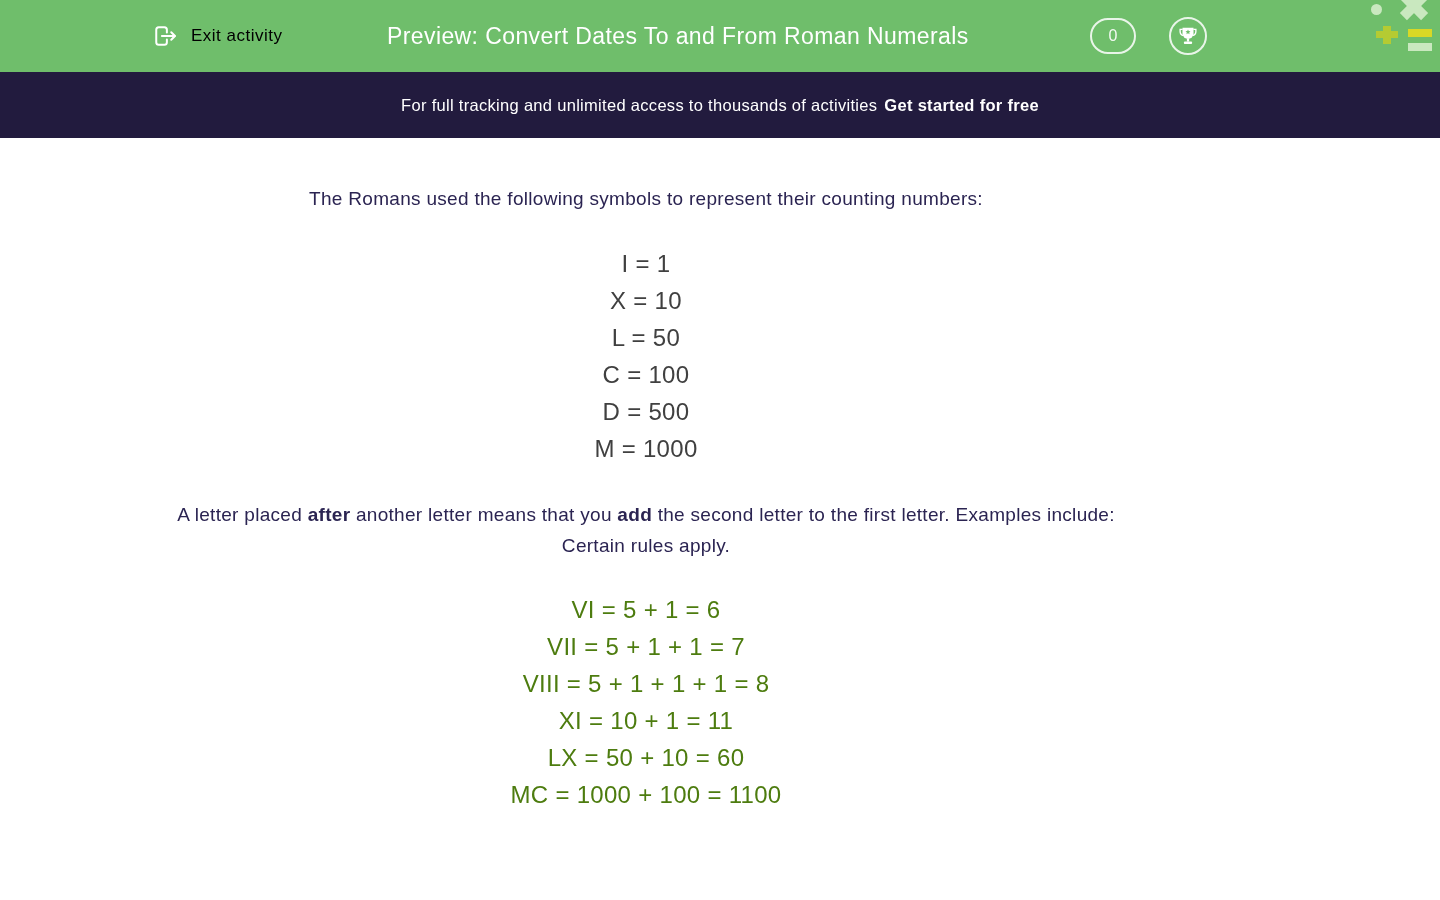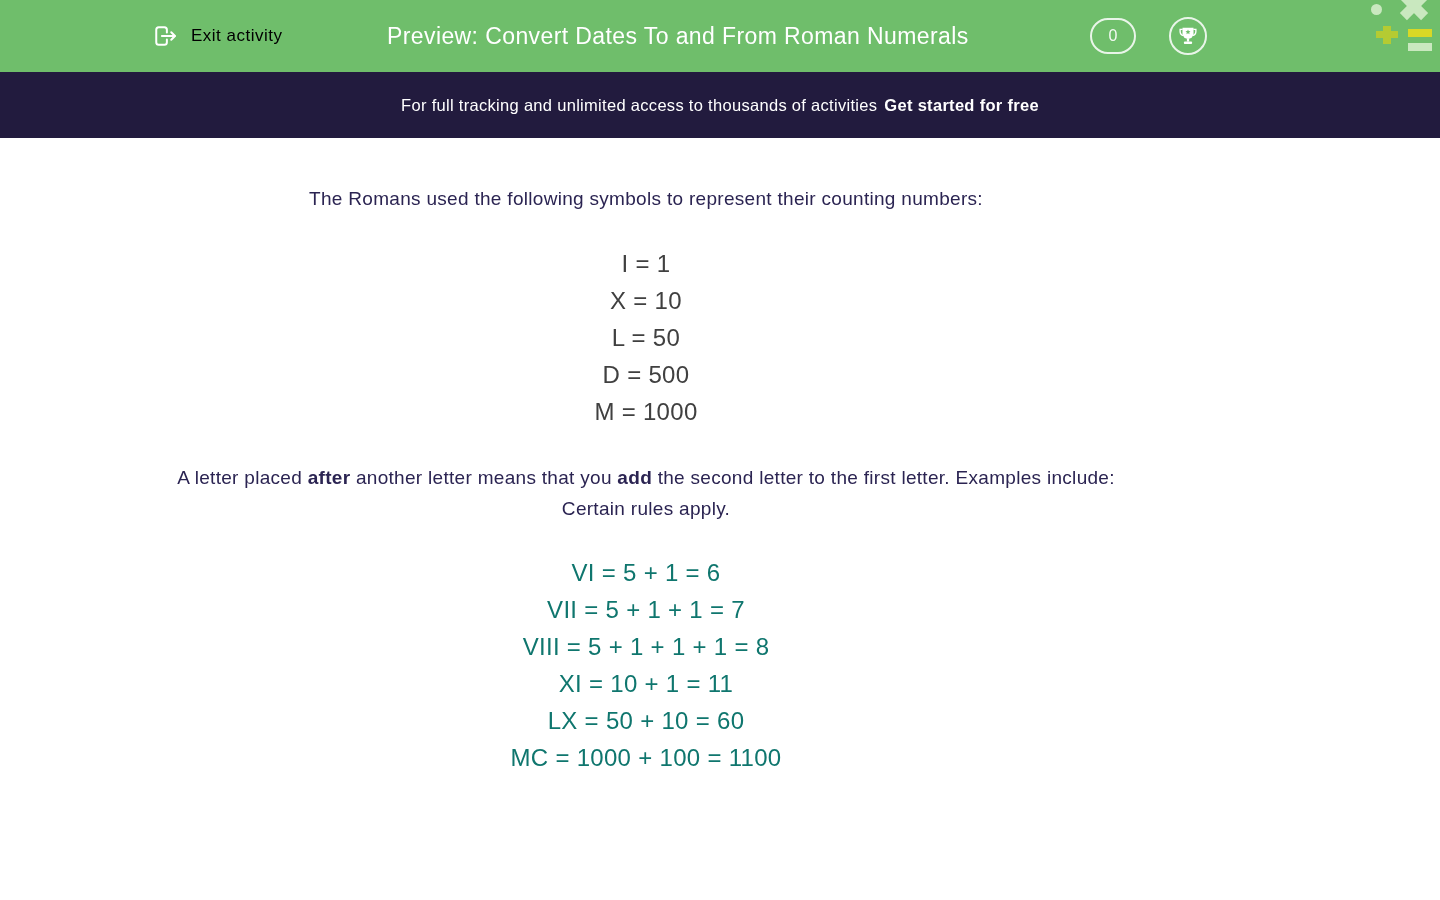--- a/index.html
+++ b/index.html
@@ -50,21 +50,21 @@
     color:#ffffff; font-size:16.5px; letter-spacing:0.3px; }
   .signup-banner .cta { font-weight:700; margin-left:7px; cursor:pointer; }
   
   .content { width:1292px; text-align:center; color:#2b2452; }
   .intro { margin-top:46px; font-size:19px; line-height:29px; letter-spacing:0.3px; }
   .symbols { margin-top:32px; font-size:24px; line-height:37px; color:#404040;
     letter-spacing:0.3px; }
   .rules { margin-top:32px; font-size:19px; line-height:31px; letter-spacing:0.3px;
     max-width:1100px; margin-left:auto; margin-right:auto; }
   .rules b { font-weight:700; }
-  .examples { margin-top:30px; font-size:24px; line-height:37px; color:#0f766e;
+  .examples { margin-top:30px; font-size:24px; line-height:37px; color:#4d7c0f;
     letter-spacing:0.3px; }
 </style>
 </head>
 <body>
 
 <header class="app-header">
   <button class="exit-btn">
     <span style="display:flex;">
       <svg width="30" height="30" viewBox="0 0 24 24" fill="none" stroke="#ffffff" stroke-width="1.6" stroke-linecap="round" stroke-linejoin="round">
         <path d="M13.5 9.2 V7 a2 2 0 0 0 -2 -2 H7 a2 2 0 0 0 -2 2 v10 a2 2 0 0 0 2 2 h4.5 a2 2 0 0 0 2 -2 v-2.2"></path>
@@ -116,20 +116,21 @@
   <span class="cta">Get started for free</span>
 </div>
 
 <main class="content">
   <p class="intro">The Romans used the following symbols to represent their counting numbers:</p>
 
   <div class="symbols">
     <div>I = 1</div>
     <div>X = 10</div>
     <div>L = 50</div>
+    <div>C = 100</div>
     <div>D = 500</div>
     <div>M = 1000</div>
   </div>
 
   <div class="rules">
     <div>
       <span>A letter placed </span><b>after</b><span> another letter means that you </span><b>add</b><span> the second letter to the first letter. Examples include:</span>
     </div>
     <div>Certain rules apply.</div>
   </div>

